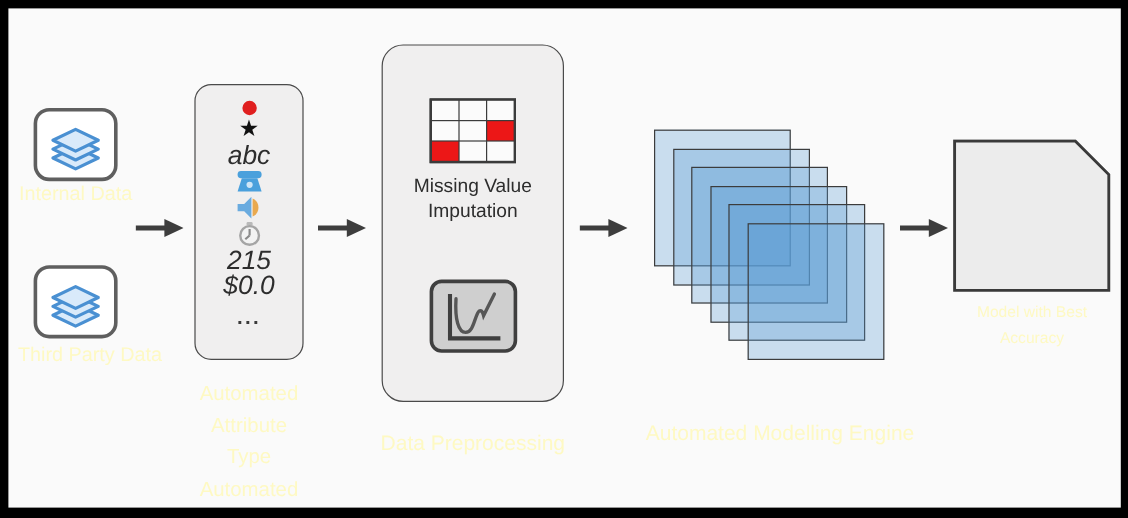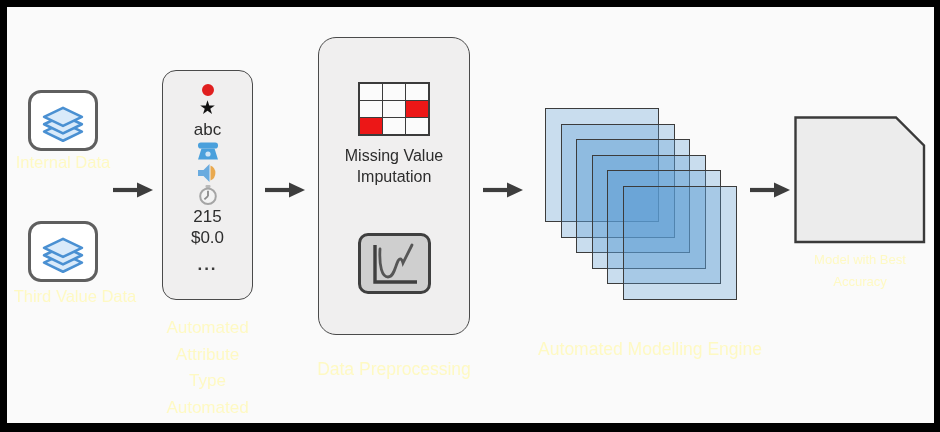--- a/index.html
+++ b/index.html
@@ -47,21 +47,21 @@
     padding-top:13px;
     gap:2px;
   }
   .ring {
     width:9px; height:9px;
     border:6px solid #e01f1f;
     border-radius:50%;
     background:#fff;
   }
   .star { font-size:19px; line-height:20px; color:#111; }
-  .type-sample { font-size:17px; line-height:19px; color:#2d2d2d; }
+  .type-sample { font-size:22px; line-height:19px; color:#2d2d2d;font-style:italic; }
   .ellipsis { font-size:17px; line-height:16px; letter-spacing:2px; font-weight:bold; color:#3a3a3a; }
   .analyzer-label {
     left:160px; top:315px; width:95px;
     font-size:17px; line-height:26.5px;
   }
 
   
   .prep-box {
     left:318px; top:37px;
     width:152px; height:298px;
@@ -95,21 +95,21 @@
   .prep-label { left:314px; top:359px; width:160px; font-size:17.5px; }
 
   
   .engine-stack { left:545px; top:108px; width:192px; height:192px; }
   .model-layer {
     position:absolute;
     width:114px; height:114px;
     background:rgba(91,155,213,0.30);
     border:1.6px solid #3c3c3c;
   }
-  .engine-label { left:520px; top:339px; width:260px; font-size:17.5px; }
+  .engine-label { left:520px; top:351px; width:260px; font-size:17.5px; }
 
   
   .model-shape { left:794px; top:116px; }
   .model-label { left:790px; top:249px; width:140px; font-size:13px; line-height:22px; }
 </style>
 </head>
 <body>
 
 <div class="canvas"></div>
 
@@ -126,21 +126,21 @@
 
 <div class="abs source-icon" style="left:28px; top:221px;">
   <svg width="54" height="46" viewBox="0 0 64 56">
     <g fill="#d9eafa" stroke="#4a90d2" stroke-width="3.2" stroke-linejoin="round">
       <path d="M32,30 L55,41 L32,52 L9,41 Z"></path>
       <path d="M32,21 L55,32 L32,43 L9,32 Z"></path>
       <path d="M32,12 L55,23 L32,34 L9,23 Z"></path>
     </g>
   </svg>
 </div>
-<div class="abs label" style="left:0px; top:286px; width:150px;">Third Value Data</div>
+<div class="abs label" style="left:0px; top:286px; width:150px;">Third Party Data</div>
 
 <svg class="abs flow-arrow" style="left:113px; top:181px;" width="40" height="18" viewBox="0 0 40 18">
   <line x1="0" y1="9" x2="26" y2="9" stroke="#3d3d3d" stroke-width="4.2"></line>
   <polygon points="24,1.5 40,9 24,16.5" fill="#3d3d3d"></polygon>
 </svg>
 
 <div class="abs analyzer-box">
   <div class="ring"></div>
   <div class="star">★</div>
   <div class="type-sample">abc</div>

